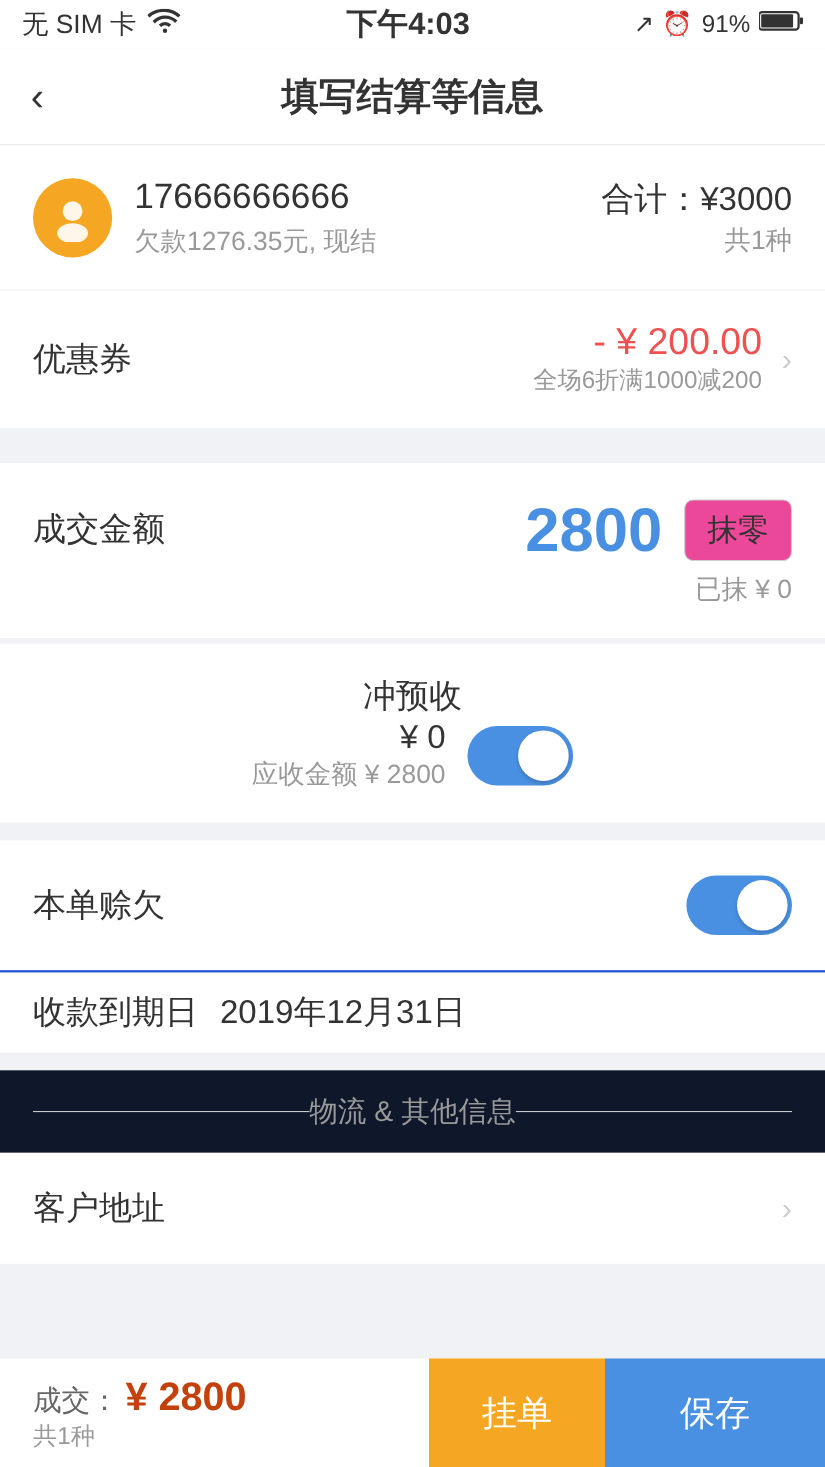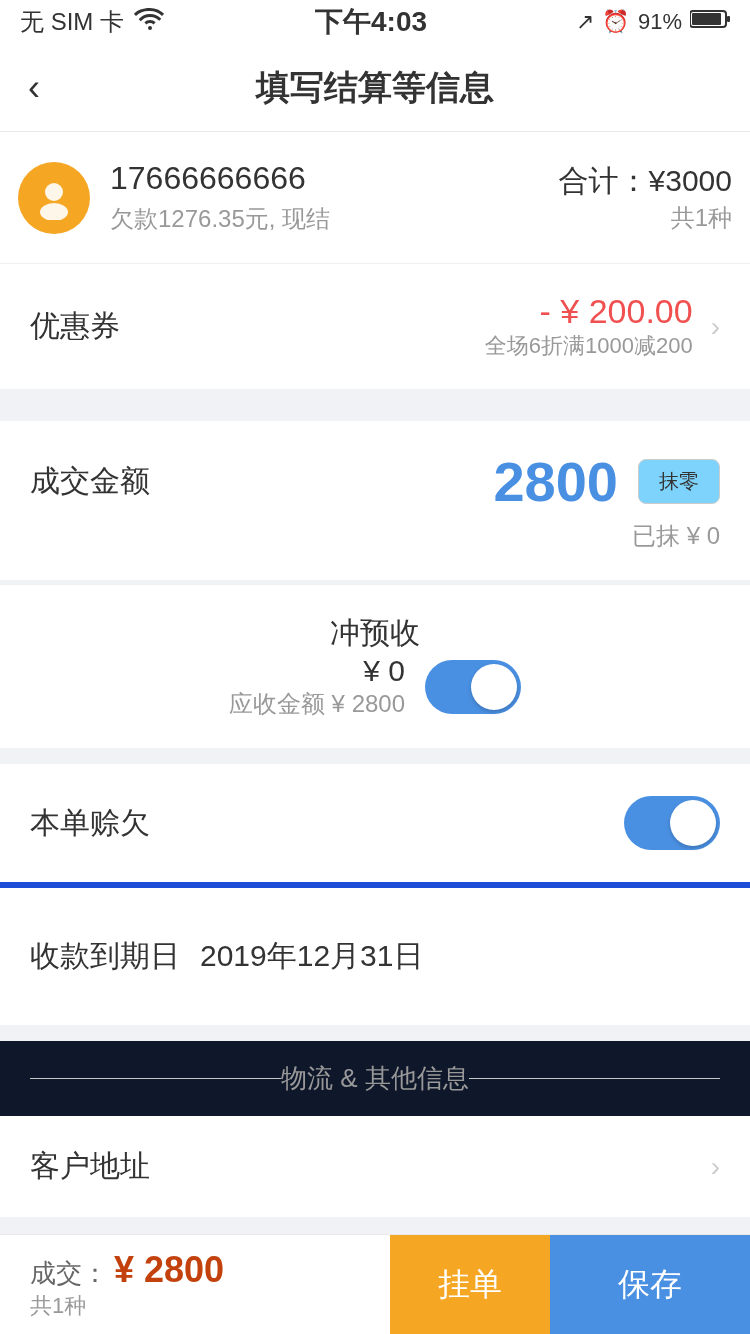--- a/index.html
+++ b/index.html
@@ -54,21 +54,21 @@
 
     
     .card {
       background: #fff;
       margin-bottom: 16px;
     }
 
     
     .customer-row {
       background: #fff;
-      padding: 28px 18px;
+      padding: 28px 30px;
       display: flex;
       align-items: center;
       justify-content: space-between;
     }
     .customer-left { display: flex; align-items: center; gap: 20px; }
     .avatar {
       width: 72px;
       height: 72px;
       background: #f5a623;
       border-radius: 50%;
@@ -113,23 +113,23 @@
       align-items: center;
       justify-content: space-between;
     }
     .deal-label { font-size: 30px; color: #333; }
     .deal-amount-area { display: flex; align-items: center; gap: 20px; }
     .deal-amount { font-size: 56px; color: #4a90e2; font-weight: 600; }
     .round-zero-btn {
       border: 1px solid #ccc;
       border-radius: 8px;
       padding: 8px 20px;
-      font-size: 20px;
+      font-size: 28px;
       color: #333;
-      background: #7dd3fc;
+      background: #ec4899;
       cursor: pointer;
     }
     .deal-already { font-size: 24px; color: #999; text-align: right; margin-top: 6px; }
 
     
     .prepay-row {
       background: #fff;
       padding: 28px 30px;
       display: flex;
       align-items: center;
@@ -171,24 +171,24 @@
       padding: 32px 30px;
       display: flex;
       align-items: center;
       justify-content: space-between;
     }
     .credit-label { font-size: 30px; color: #333; }
 
     
     .due-row {
       background: #fff;
-      padding: 48px 30px;
-      display: flex;
-      align-items: center;
-      border-top: 6px solid #1d4ed8;
+      padding: 16px 30px;
+      display: flex;
+      align-items: center;
+      border-top: 2px solid #1d4ed8;
     }
     .due-label { font-size: 30px; color: #333; margin-right: 20px; }
     .due-date { font-size: 30px; color: #333; }
 
     
     .logistics-header {
       background: #0f172a;
       padding: 20px 30px;
       display: flex;
       align-items: center;

